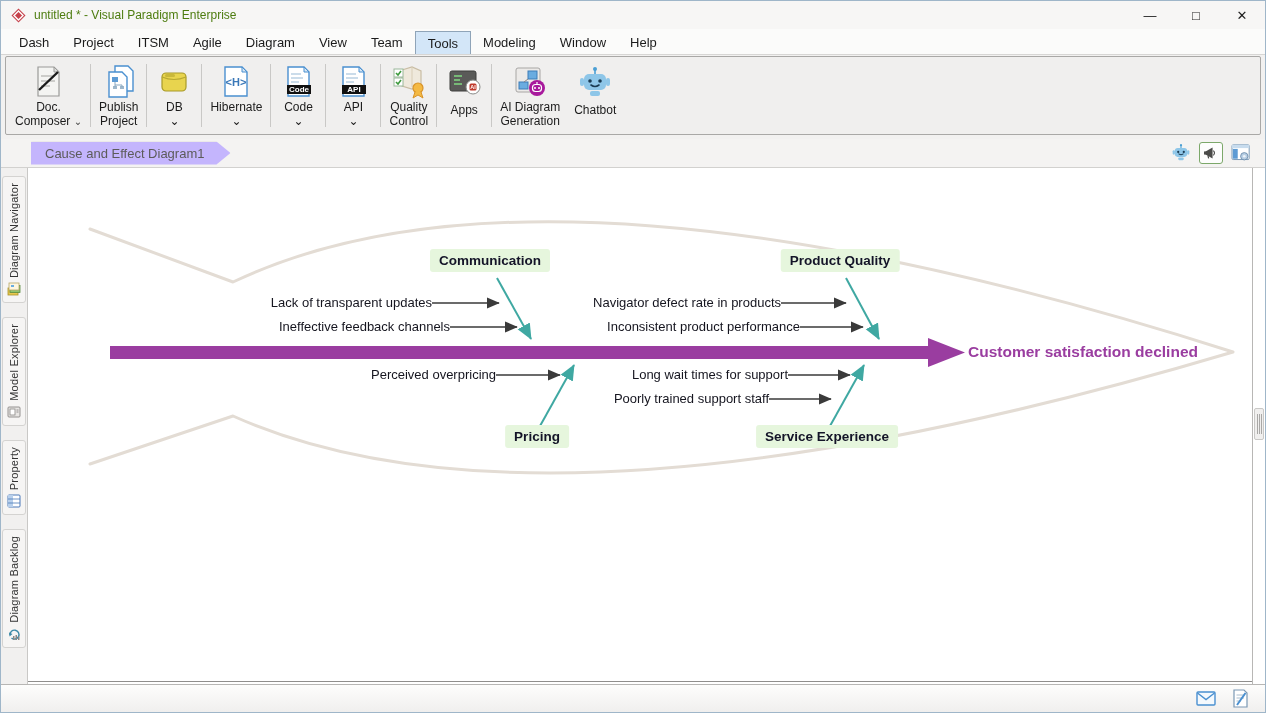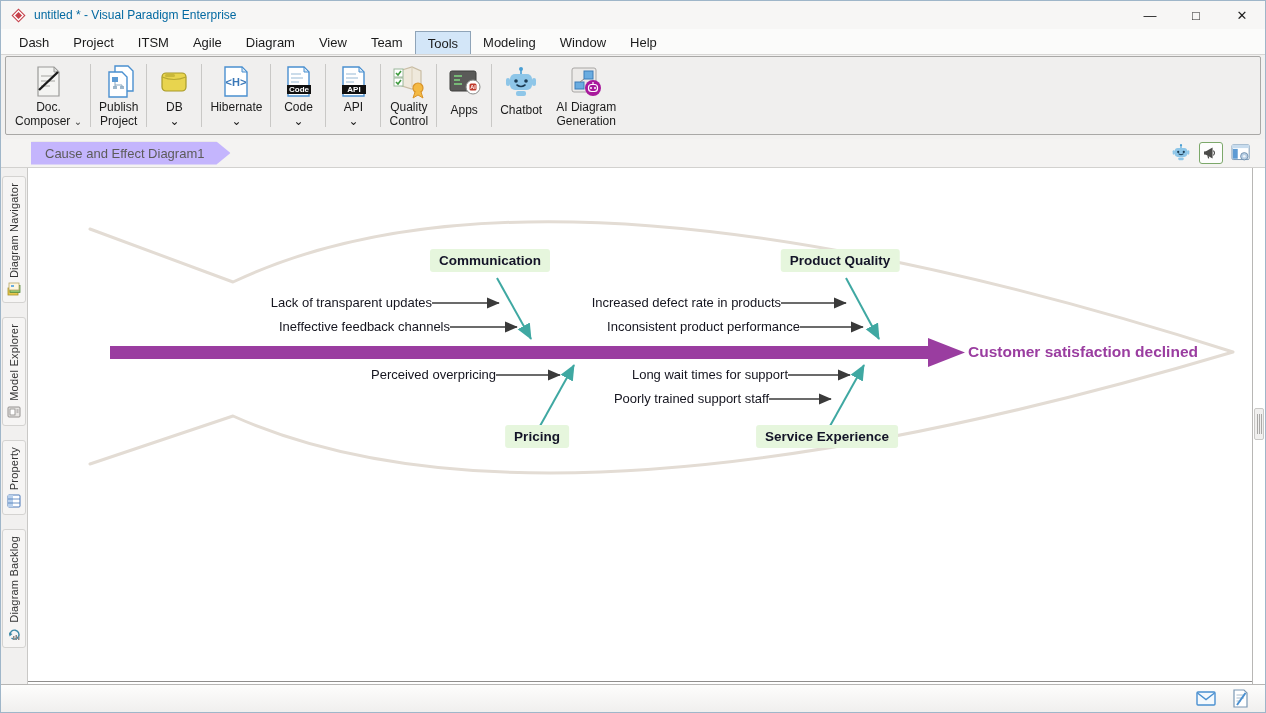--- a/index.html
+++ b/index.html
@@ -1,21 +1,21 @@
 <!DOCTYPE html>
 <html><head>
 <meta charset="utf-8">
 <style>
   * { margin:0; padding:0; box-sizing:border-box; }
   html,body { width:1266px; height:713px; font-family:"Liberation Sans",sans-serif; background:#e8e8e8; }
   .window { width:1266px; height:713px; background:#f7f6f5; border:1px solid #9fb6c9; display:flex; flex-direction:column; overflow:hidden; }
 
   
   .titlebar { height:28px; display:flex; align-items:center; background:#f7f6f5; padding-left:10px; flex:0 0 auto; }
-  .titlebar .title { font-size:12px; color:#0369a1; margin-left:8px; flex:1; }
+  .titlebar .title { font-size:12px; color:#4d7c0f; margin-left:8px; flex:1; }
   .win-controls { display:flex; height:100%; }
   .win-btn { width:46px; height:100%; display:flex; align-items:center; justify-content:center; font-size:13px; color:#1b1b1b; cursor:default; }
 
   
   .menubar { height:26px; background:#fbfbfa; border-bottom:1px solid #d7d6d4; display:flex; align-items:stretch; padding-left:6px; flex:0 0 auto; }
   .menu-item { font-size:13px; color:#1b1b1b; padding:0 12px; display:flex; align-items:center; margin-top:2px; }
   .menu-item.active { background:#d3e6f8; border:1px solid #8fa4b8; border-bottom:none; }
 
   
   .ribbon-wrap { height:84px; background:#f2f1f0; padding:1px 4px 4px 4px; flex:0 0 auto; }
@@ -214,51 +214,51 @@
             <rect x="23.5" y="16.5" width="7" height="7" rx="1.5" fill="#c0392b"></rect>
             <text x="27" y="22.3" font-size="5.5" font-weight="bold" fill="#ffffff" text-anchor="middle" font-family="Liberation Sans,sans-serif">AI</text>
           </svg>
         </span>
         <span class="lbl">Apps</span>
       </div>
       <div class="rsep"></div>
 
       <div class="rbtn">
         <span class="icon">
+          <svg width="38" height="36" viewBox="0 0 38 36">
+            <rect x="5" y="4" width="24" height="24" rx="2" fill="#eceae8" stroke="#a8a6a4" stroke-width="1"></rect>
+            <rect x="17" y="7" width="9" height="8" fill="#6aace0" stroke="#3d7cb8" stroke-width="1"></rect>
+            <rect x="8" y="18" width="9" height="7" fill="#6aace0" stroke="#3d7cb8" stroke-width="1"></rect>
+            <line x1="17" y1="15" x2="13" y2="18" stroke="#888" stroke-width="1"></line>
+            <circle cx="26" cy="24" r="8" fill="#a8199c"></circle>
+            <rect x="21.5" y="20.5" width="9" height="7" rx="3" fill="none" stroke="#ffffff" stroke-width="1.2"></rect>
+            <circle cx="24" cy="24" r="1" fill="#ffffff"></circle>
+            <circle cx="28" cy="24" r="1" fill="#ffffff"></circle>
+            <line x1="26" y1="18" x2="26" y2="20" stroke="#ffffff" stroke-width="1.2"></line>
+          </svg>
+        </span>
+        <span class="lbl">AI Diagram</span>
+        <span class="lbl">Generation</span>
+      </div>
+
+      <div class="rbtn">
+        <span class="icon">
           <svg width="36" height="36" viewBox="0 0 36 36">
             <line x1="18" y1="4" x2="18" y2="9" stroke="#4a9fd4" stroke-width="1.6"></line>
             <circle cx="18" cy="4" r="2" fill="#4a9fd4"></circle>
             <rect x="7" y="9" width="22" height="16" rx="5" fill="#8ec6e8"></rect>
             <rect x="3" y="13" width="4" height="8" rx="2" fill="#8ec6e8"></rect>
             <rect x="29" y="13" width="4" height="8" rx="2" fill="#8ec6e8"></rect>
             <circle cx="13" cy="16" r="1.8" fill="#1a3a52"></circle>
             <circle cx="23" cy="16" r="1.8" fill="#1a3a52"></circle>
             <path d="M14 20 q4 3 8 0" fill="none" stroke="#1a3a52" stroke-width="1.6" stroke-linecap="round"></path>
             <rect x="13" y="26" width="10" height="5" rx="2" fill="#8ec6e8"></rect>
           </svg>
         </span>
         <span class="lbl">Chatbot</span>
-      </div>
-
-      <div class="rbtn">
-        <span class="icon">
-          <svg width="38" height="36" viewBox="0 0 38 36">
-            <rect x="5" y="4" width="24" height="24" rx="2" fill="#eceae8" stroke="#a8a6a4" stroke-width="1"></rect>
-            <rect x="17" y="7" width="9" height="8" fill="#6aace0" stroke="#3d7cb8" stroke-width="1"></rect>
-            <rect x="8" y="18" width="9" height="7" fill="#6aace0" stroke="#3d7cb8" stroke-width="1"></rect>
-            <line x1="17" y1="15" x2="13" y2="18" stroke="#888" stroke-width="1"></line>
-            <circle cx="26" cy="24" r="8" fill="#a8199c"></circle>
-            <rect x="21.5" y="20.5" width="9" height="7" rx="3" fill="none" stroke="#ffffff" stroke-width="1.2"></rect>
-            <circle cx="24" cy="24" r="1" fill="#ffffff"></circle>
-            <circle cx="28" cy="24" r="1" fill="#ffffff"></circle>
-            <line x1="26" y1="18" x2="26" y2="20" stroke="#ffffff" stroke-width="1.2"></line>
-          </svg>
-        </span>
-        <span class="lbl">AI Diagram</span>
-        <span class="lbl">Generation</span>
       </div>
 
     </div>
   </div>
 
   <div class="tabbar">
     <div class="doc-tab">
       <span>Cause and Effect Diagram1</span>
     </div>
     <div class="tab-icons">
@@ -367,21 +367,21 @@
         <line x1="741" y1="231" x2="803" y2="231" stroke="#3a3a3a" stroke-width="1.6" marker-end="url(#arrBlack)"></line>
       </svg>
 
       <div class="cat-label" style="left:462px; top:81px;">Communication</div>
       <div class="cat-label" style="left:812px; top:81px;">Product Quality</div>
       <div class="cat-label" style="left:509px; top:257px;">Pricing</div>
       <div class="cat-label" style="left:799px; top:257px;">Service Experience</div>
 
       <div class="cause" style="right:820px; top:127px;">Lack of transparent updates</div>
       <div class="cause" style="right:802px; top:151px;">Ineffective feedback channels</div>
-      <div class="cause" style="right:471px; top:127px;">Increased defect rate in products</div>
+      <div class="cause" style="right:471px; top:127px;">Navigator defect rate in products</div>
       <div class="cause" style="right:452px; top:151px;">Inconsistent product performance</div>
       <div class="cause" style="right:756px; top:199px;">Perceived overpricing</div>
       <div class="cause" style="right:464px; top:199px;">Long wait times for support</div>
       <div class="cause" style="right:483px; top:223px;">Poorly trained support staff</div>
 
       <div class="effect-label" style="left:940px; top:175px; color:#9a3da0;text-align:right;">Customer satisfaction declined</div>
     </div>
 
     <div class="right-strip">
       <div class="grip">

